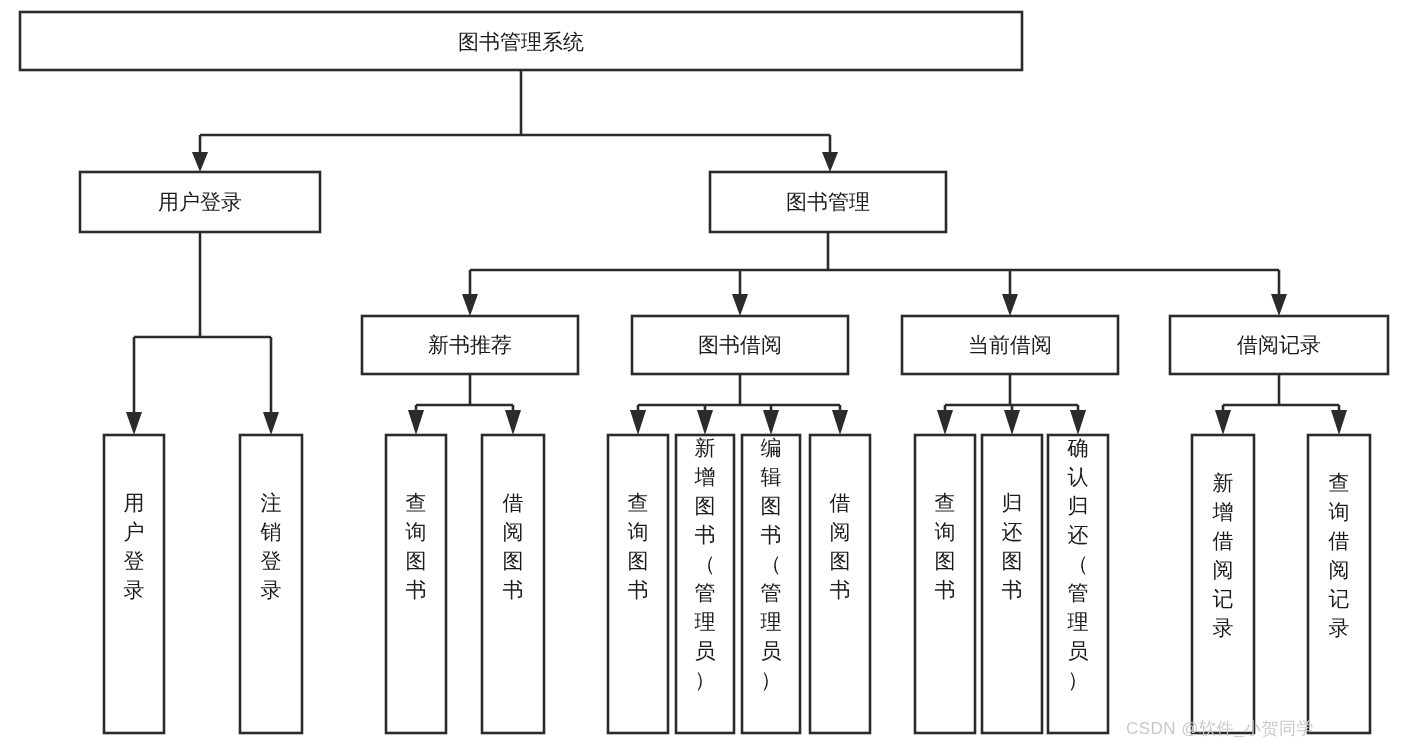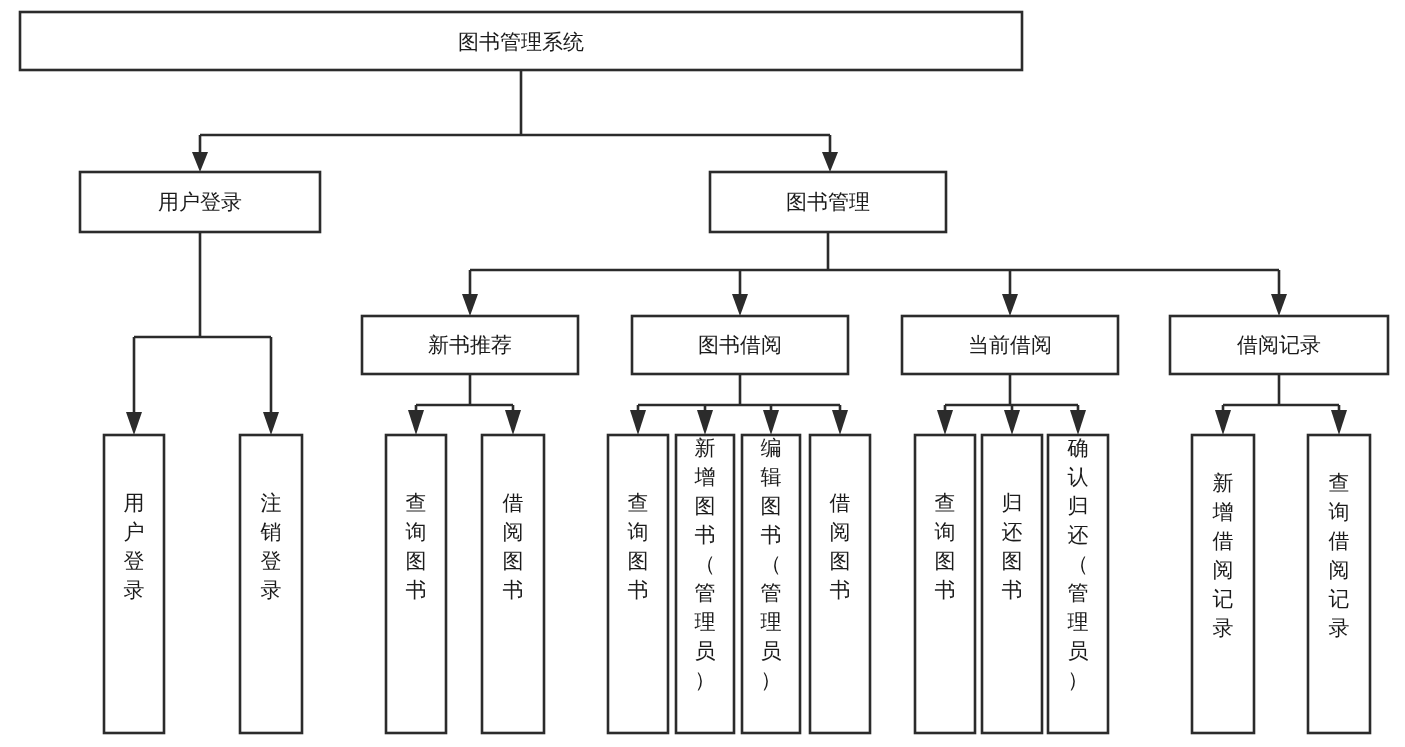--- a/index.html
+++ b/index.html
@@ -220,13 +220,14 @@
         <rect class="node-rect" x="1192" y="435" width="62" height="298"></rect>
         <text class="node-label-v vtext" x="1223" y="490"><tspan x="1223" y="490">新</tspan><tspan x="1223" y="519">增</tspan><tspan x="1223" y="548">借</tspan><tspan x="1223" y="577">阅</tspan><tspan x="1223" y="606">记</tspan><tspan x="1223" y="635">录</tspan></text>
       </g>
       <g>
         <rect class="node-rect" x="1308" y="435" width="62" height="298"></rect>
         <text class="node-label-v vtext" x="1339" y="490"><tspan x="1339" y="490">查</tspan><tspan x="1339" y="519">询</tspan><tspan x="1339" y="548">借</tspan><tspan x="1339" y="577">阅</tspan><tspan x="1339" y="606">记</tspan><tspan x="1339" y="635">录</tspan></text>
       </g>
     </g>
   </svg>
 
+  <div class="watermark">CSDN @软件_小贺同学</div>
 </div>
 
 </body></html>

